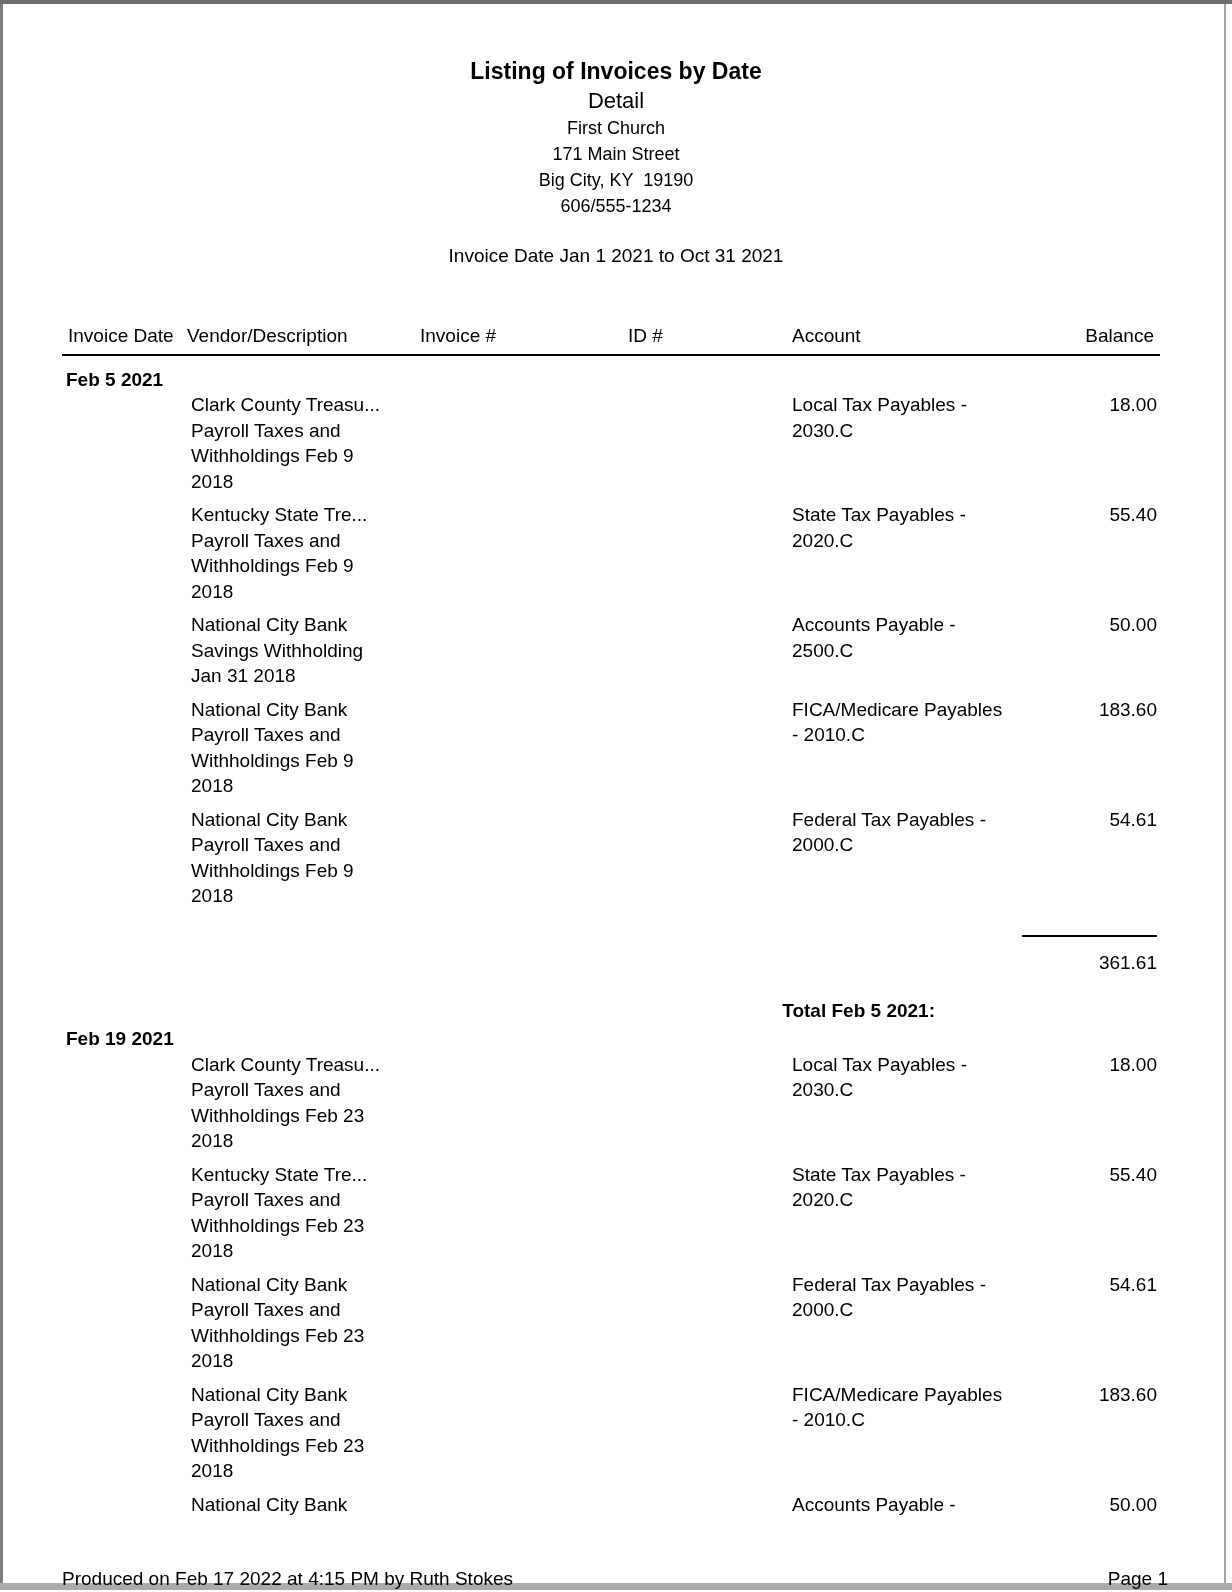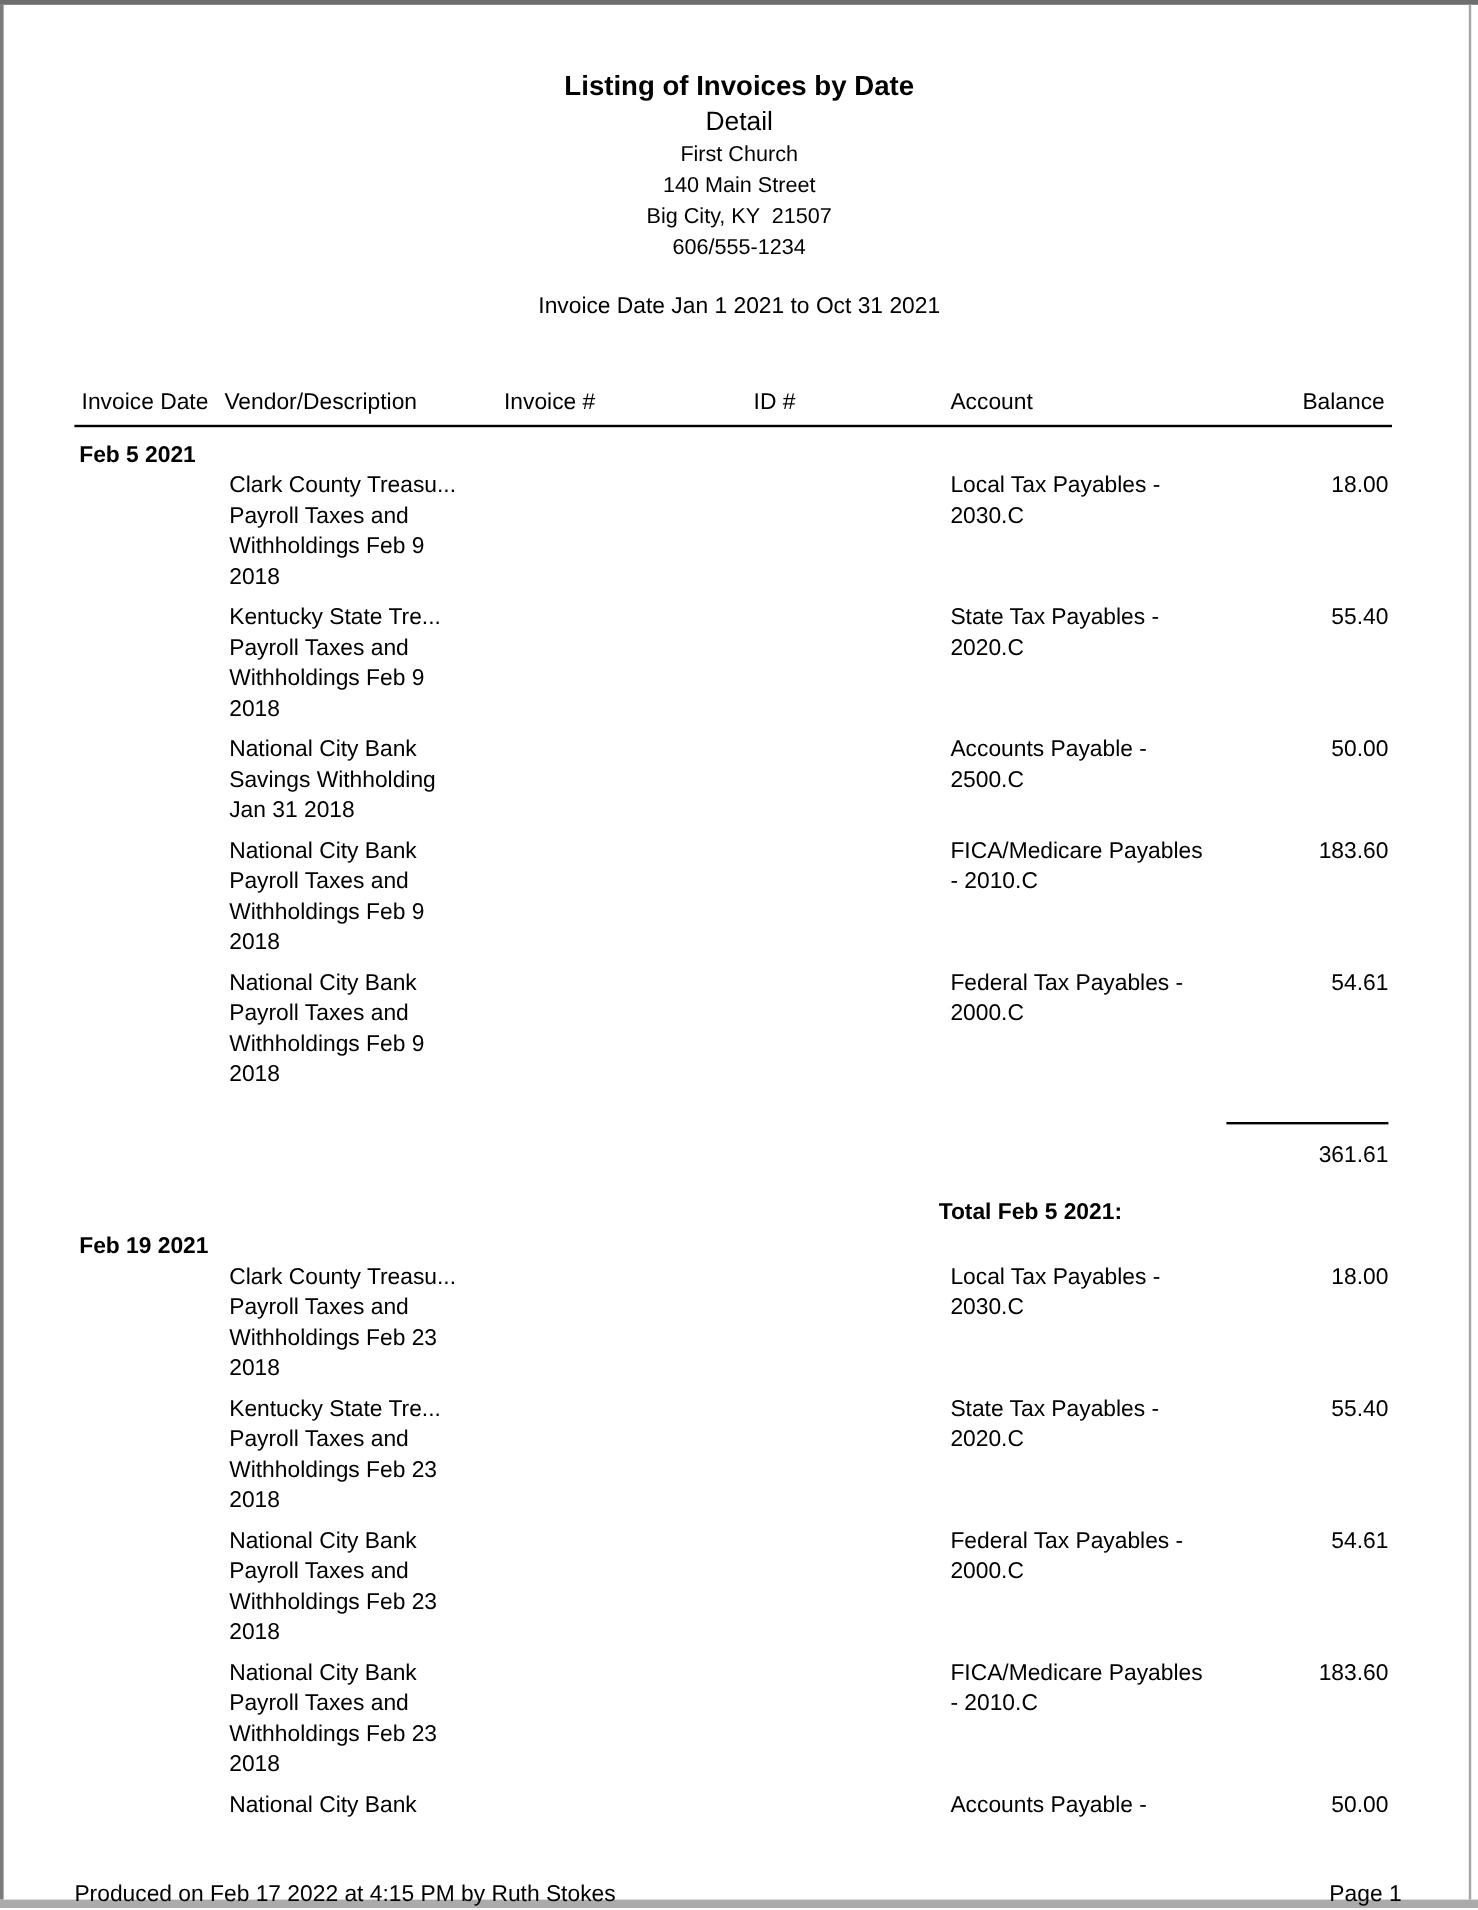--- a/index.html
+++ b/index.html
@@ -60,22 +60,22 @@
 
 <div class="top-edge"></div>
 <div class="left-edge"></div>
 <div class="right-edge"></div>
 <div class="page-break"></div>
 
 <div class="header-block">
   <div class="title">Listing of Invoices by Date</div>
   <div class="subtitle">Detail</div>
   <div class="org-line">First Church</div>
-  <div class="org-line">140 Main Street</div>
-  <div class="org-line">Big City, KY  21507</div>
+  <div class="org-line">171 Main Street</div>
+  <div class="org-line">Big City, KY  19190</div>
   <div class="org-line">606/555-1234</div>
   <div class="date-range">Invoice Date Jan 1 2021 to Oct 31 2021</div>
 </div>
 
 <div class="table">
 
   <div class="grid head-row">
     <div class="h-date">Invoice Date</div>
     <div class="h-vendor">Vendor/Description</div>
     <div class="h-inv">Invoice #</div>

